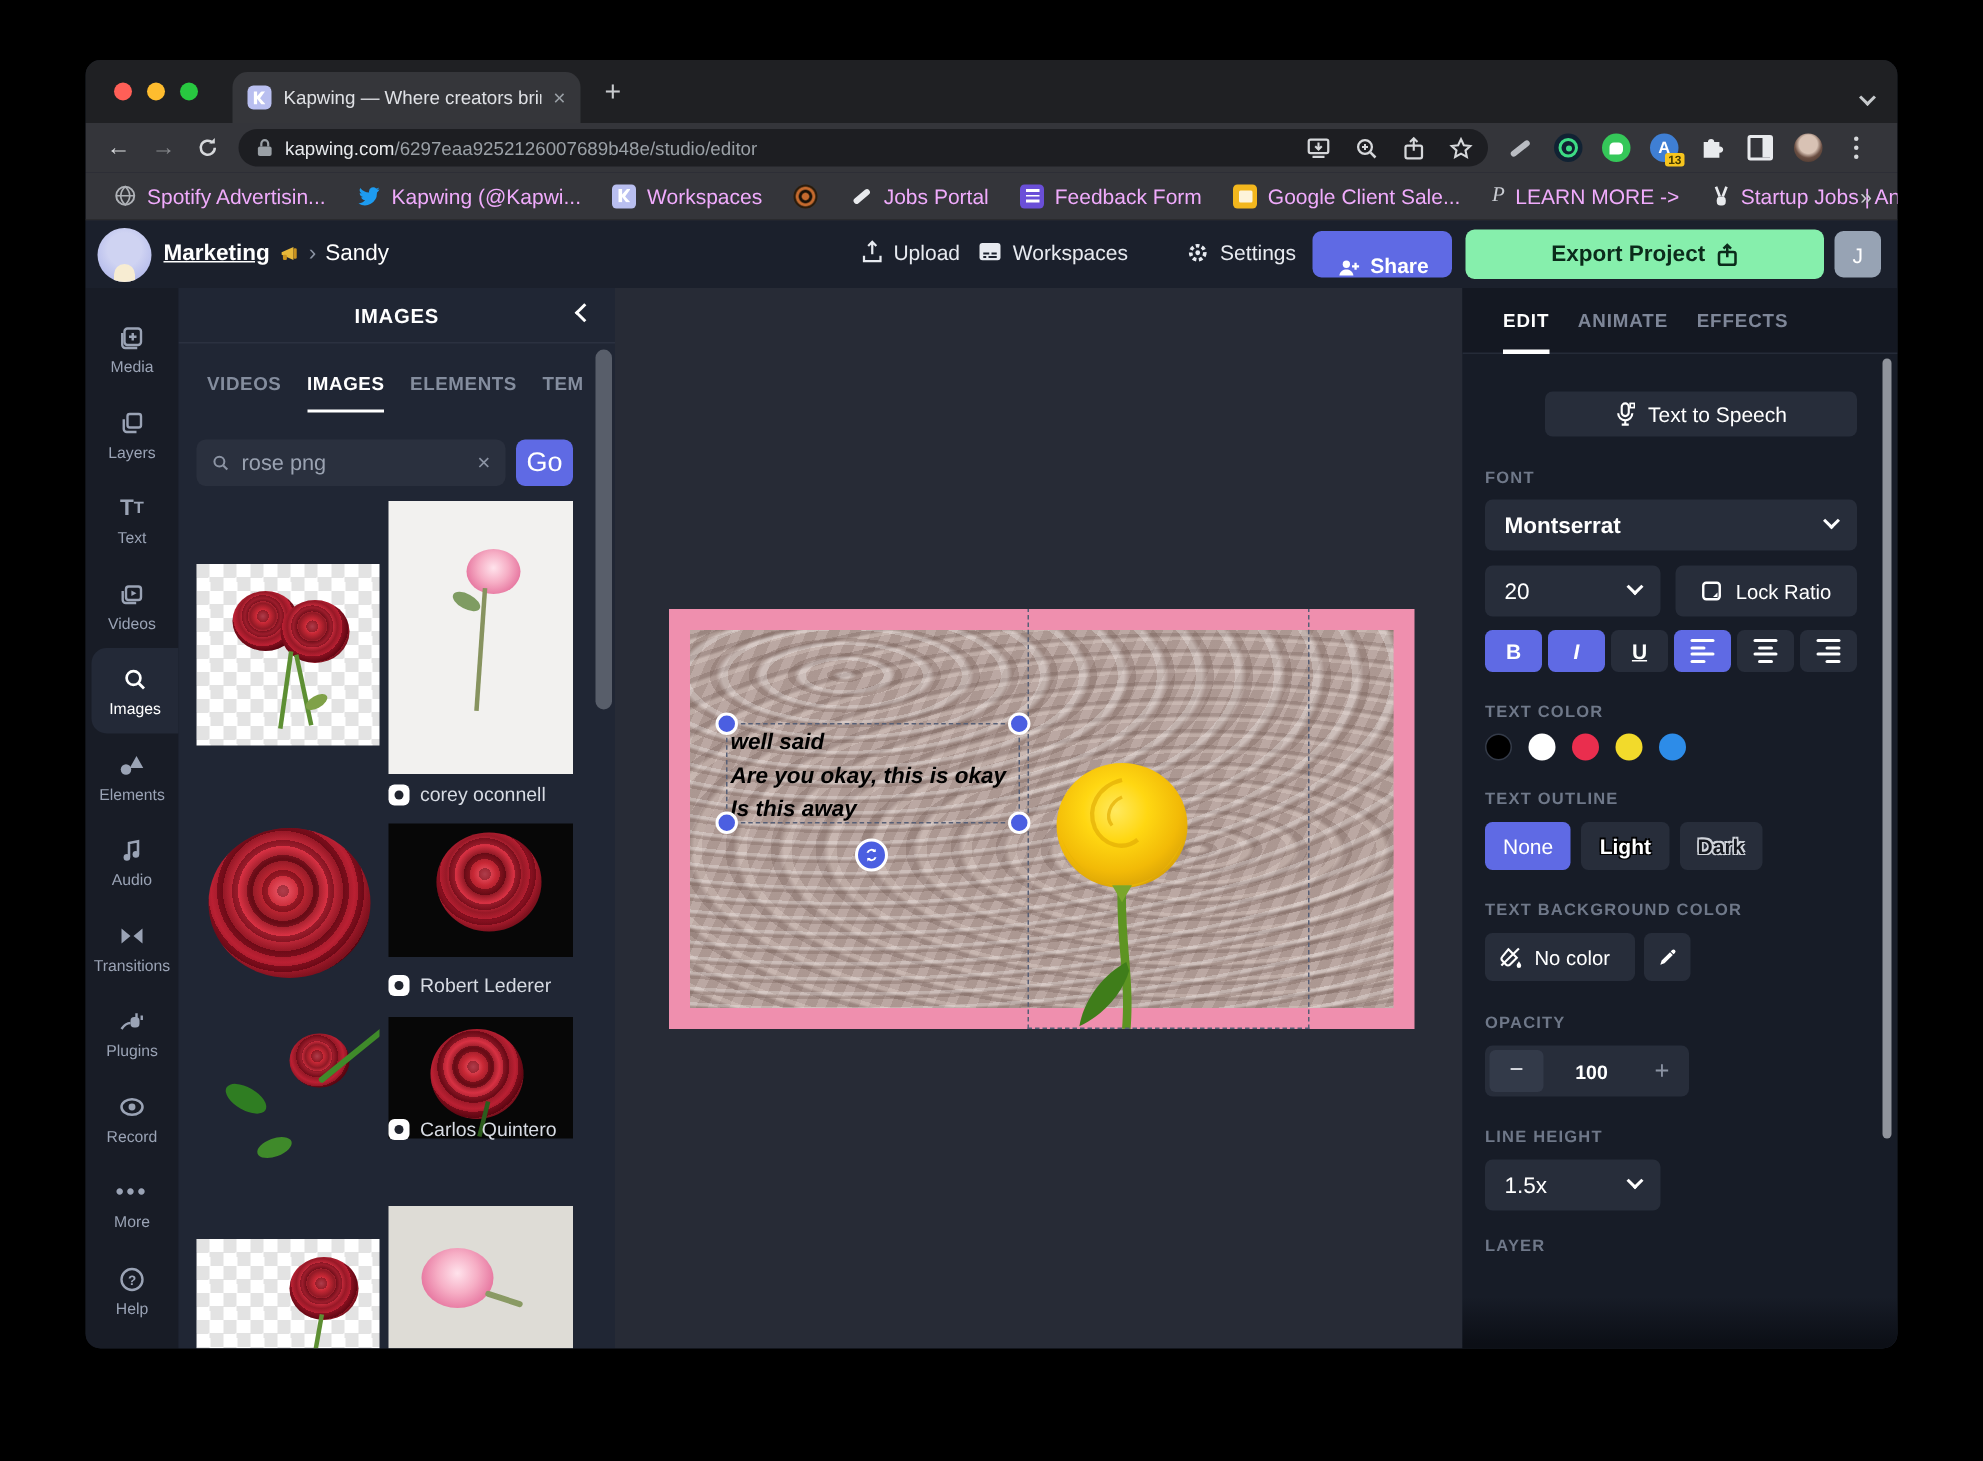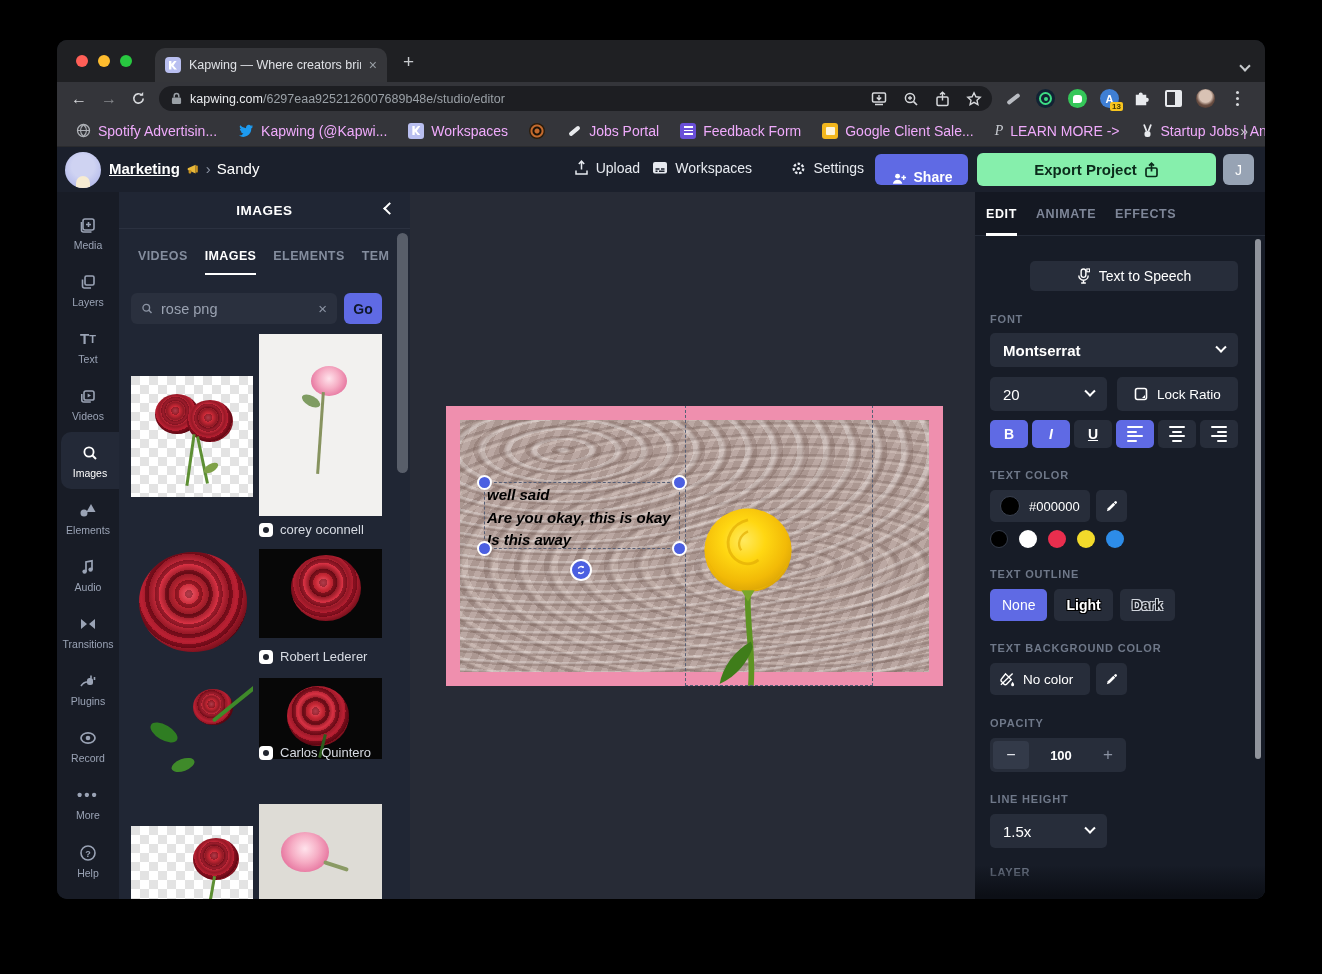--- a/index.html
+++ b/index.html
@@ -66,21 +66,21 @@
   #panel-title { position:absolute; top:0; left:0; right:0; height:37px; line-height:37px; text-align:center;
                  color:#fff; font-weight:bold; font-size:13.5px; letter-spacing:.5px; border-bottom:1px solid #2b3140; }
   #panel-collapse { position:absolute; right:16px; top:12px; width:9px; height:9px; border-left:2.5px solid #fff; border-bottom:2.5px solid #fff; transform:rotate(45deg); }
   .ptabs { position:absolute; top:57px; left:19px; display:flex; gap:17px; }
   .ptab { color:#848d9e; font-weight:bold; font-size:12.5px; letter-spacing:.4px; padding-bottom:10px; }
   .ptab.on { color:#fff; border-bottom:2.5px solid #fff; }
   #searchrow { position:absolute; top:101px; left:12px; right:28px; height:31px; display:flex; gap:7px; }
   #searchbox { flex:1; background:#2a303e; border-radius:6px; display:flex; align-items:center; padding:0 10px; gap:8px; }
   #searchbox input { background:transparent; border:0; outline:0; color:#9aa2b1; font-size:14.5px; width:100%; }
   #search-clear { color:#8b93a3; font-size:15px; }
-  #go-btn { width:38px; border-radius:6px; color:#0f172a; font-weight:bold; font-size:14px; display:flex; align-items:center; justify-content:center; }
+  #go-btn { width:38px; border-radius:6px; color:#ffffff; font-weight:normal; font-size:18px; display:flex; align-items:center; justify-content:center; }
   .thumb { position:absolute; overflow:hidden; }
   .checker { background:repeating-conic-gradient(#ffffff 0% 25%, #e3e3e3 0% 50%) 0 0/18px 18px; }
   .whitebg { background:#f2f1ef; }
   .blackbg { background:#070707; }
   .rose { position:absolute; border-radius:50%;
           background:radial-gradient(circle at 46% 42%, #ef5b6d 0%, #c2202f 14%, #83101d 26%, #d32a3e 36%, #8c0f1f 48%, #b3172c 58%, #6e0614 72%, #4a030c 100%); }
   .rose:after { content:""; position:absolute; inset:0; border-radius:50%;
           background:repeating-radial-gradient(circle at 46% 42%, rgba(40,0,5,.32) 0 4px, rgba(255,110,110,.10) 4px 10px); }
   .prose { position:absolute; border-radius:50%;
           background:radial-gradient(circle at 50% 42%, #ffe3ec 0%, #f6aec5 40%, #e87ba3 72%, #d65f8d 100%); }
@@ -98,21 +98,21 @@
       repeating-radial-gradient(ellipse 84px 30px at 72% 58%, rgba(235,221,213,.28) 0 5px, rgba(100,78,72,.24) 9px 14px, transparent 14px 30px),
       repeating-linear-gradient(115deg, rgba(255,255,255,.06) 0 6px, rgba(90,70,64,.12) 6px 13px); }
   #textlayer { position:absolute; left:41px; top:78px; width:200px; color:#000;
                font-weight:bold; font-style:italic; font-size:15px; line-height:22.5px; }
   .selbox { position:absolute; border:1px dashed #565f76; }
   .h { position:absolute; width:15px; height:15px; border-radius:50%; background:#4b5fe1; border:2px solid #fff; }
   #rotate { position:absolute; left:124px; top:153px; width:22px; height:22px; border-radius:50%;
             background:#4b5fe1; border:2px solid #fff; display:flex; align-items:center; justify-content:center; }
 
   #inspector { width:290px; background:#171c27; position:relative; }
-  #insp-tabs { height:44px; background:#141822; display:flex; gap:19px; padding-left:11px; border-bottom:1px solid #252b38; }
+  #insp-tabs { height:44px; background:#141822; display:flex; gap:19px; padding-left:27px; border-bottom:1px solid #252b38; }
   .itab { color:#7e8698; font-weight:bold; font-size:12.5px; letter-spacing:.6px; line-height:44px; height:44px; }
   .itab.on { color:#fff; border-bottom:3px solid #fff; }
   #insp-body { position:absolute; top:44px; bottom:0; left:0; right:0; padding:0 27px 0 15px; overflow:hidden; }
   .ilabel { margin-top:21px; color:#6f7889; font-weight:bold; font-size:11px; letter-spacing:.8px; }
   .ctl { background:#272d3a; border-radius:5px; color:#fff; display:flex; align-items:center; }
   #tts-btn { margin-top:25px; height:30px; justify-content:center; gap:9px; font-size:14px;margin-left:40px; }
   .select { height:34px; padding:0 13px; justify-content:space-between; font-size:15px; }
   #font-select { margin-top:8px; font-weight:bold; }
   .irow { display:flex; justify-content:space-between; }
   #sizerow { margin-top:10px; }
@@ -626,32 +626,20 @@
           <span class="fbtn">
               <span class="al r">
                 <span style="width:100%"></span>
                 <span style="width:65%"></span>
                 <span style="width:100%"></span>
                 <span style="width:65%"></span>
               </span>
             </span>
         </div>
         <div class="ilabel">TEXT COLOR</div>
-        <div class="irow" id="colorrow">
-          <div id="colorchip" class="ctl">
-            <span class="dot" style="background: rgb(0, 0, 0);"></span>
-            <span>#000000</span>
-            </div>
-          <div class="ctl eyedrop">
-            <svg class="ic" width="13" height="13" viewBox="0 0 14 14">
-                <path d="M2 12l1-3 6-6 2 2-6 6z" fill="#fff"></path>
-                <path d="M9.5 2.5l2 2 1-1a1.4 1.4 0 0 0-2-2z" fill="#fff"></path>
-              </svg>
-            </div>
-        </div>
         <div id="swatches">
           <span class="sw" style="border: 1px solid rgb(52, 59, 73); background: rgb(0, 0, 0);"></span>
           <span class="sw" style="background: rgb(255, 255, 255);"></span>
           <span class="sw" style="background: rgb(234, 46, 78);"></span>
           <span class="sw" style="background: rgb(242, 218, 43);"></span>
           <span class="sw" style="background: rgb(45, 140, 232);"></span>
         </div>
         <div class="ilabel" style="margin-top:20px">TEXT OUTLINE</div>
         <div class="irow" id="outlinerow">
           <span class="obtn on">None</span>

